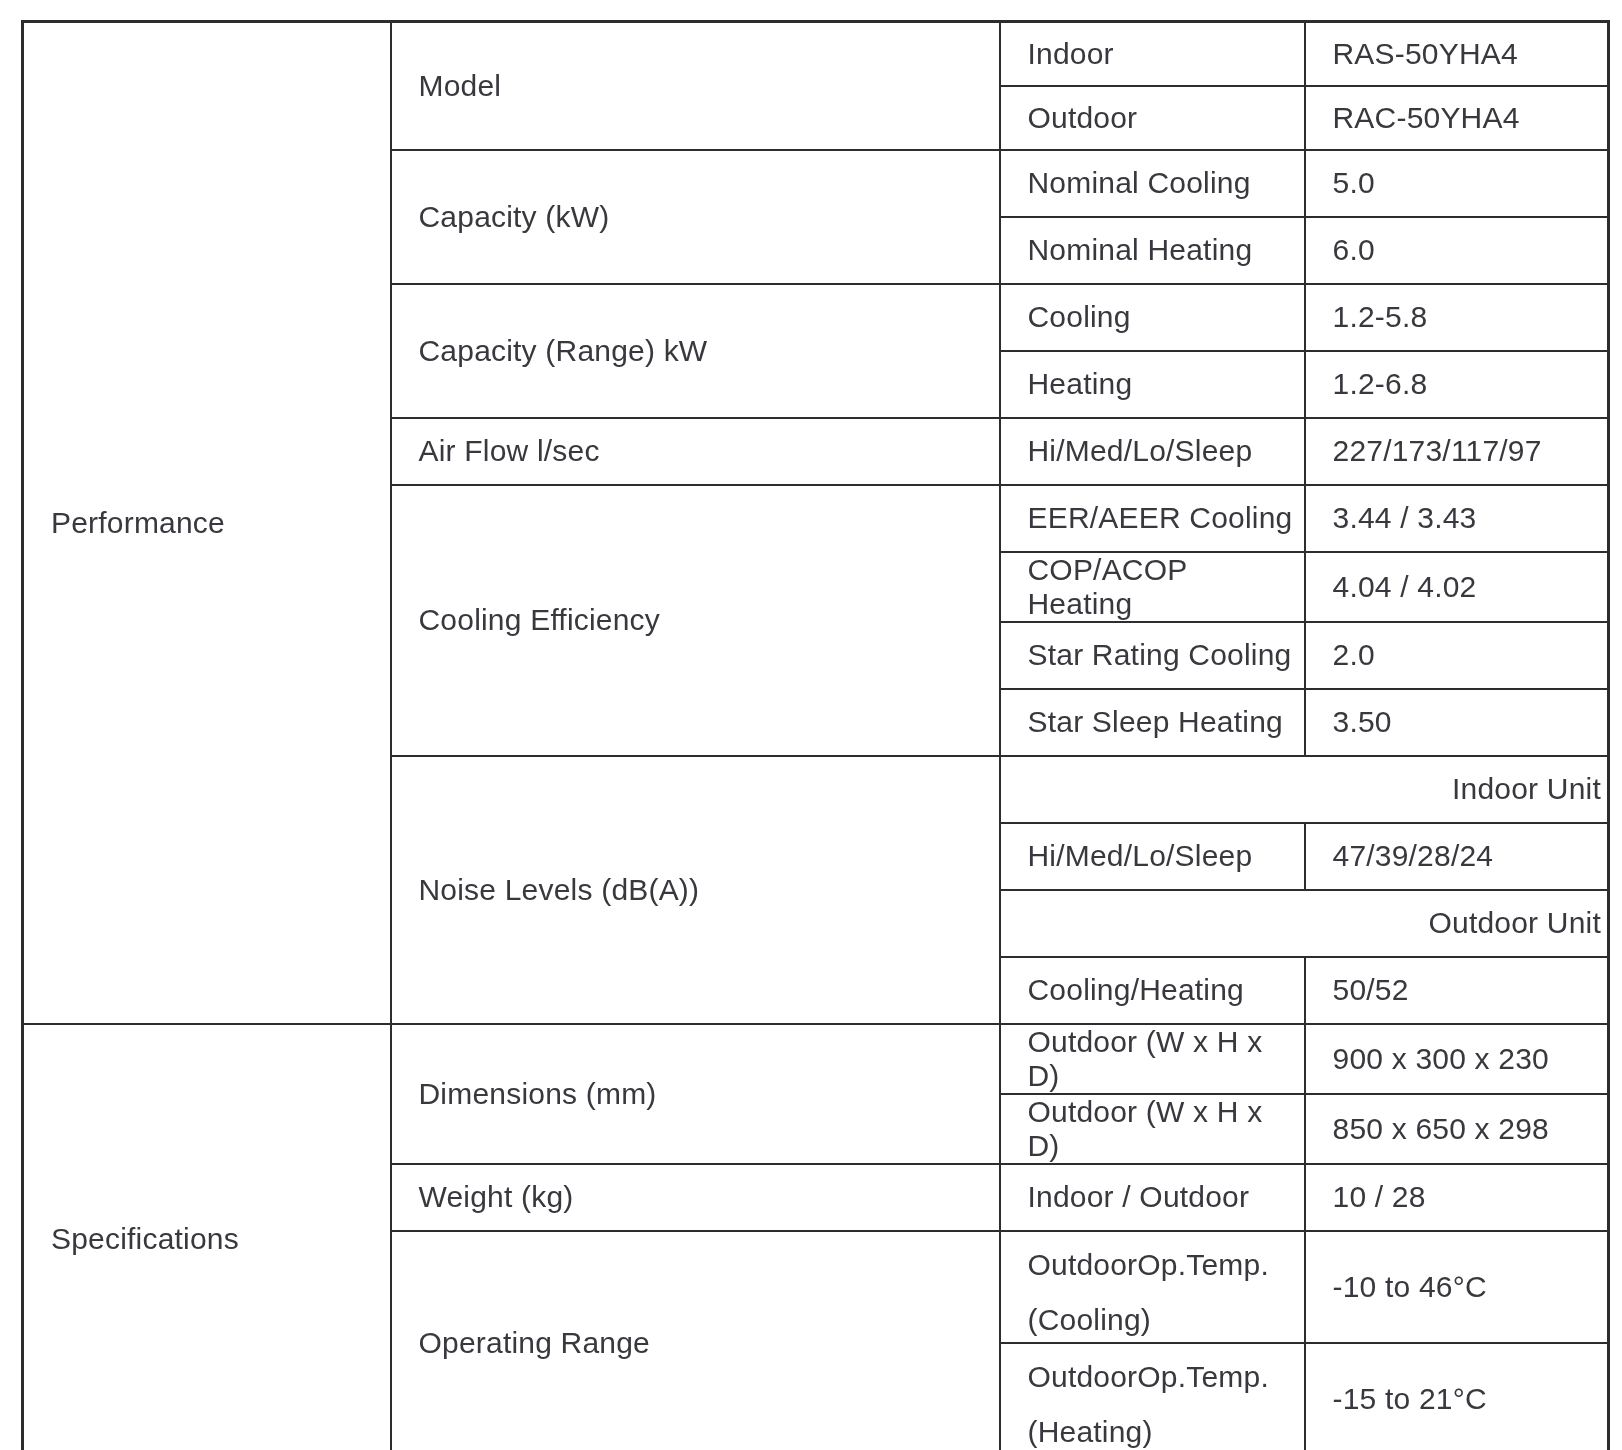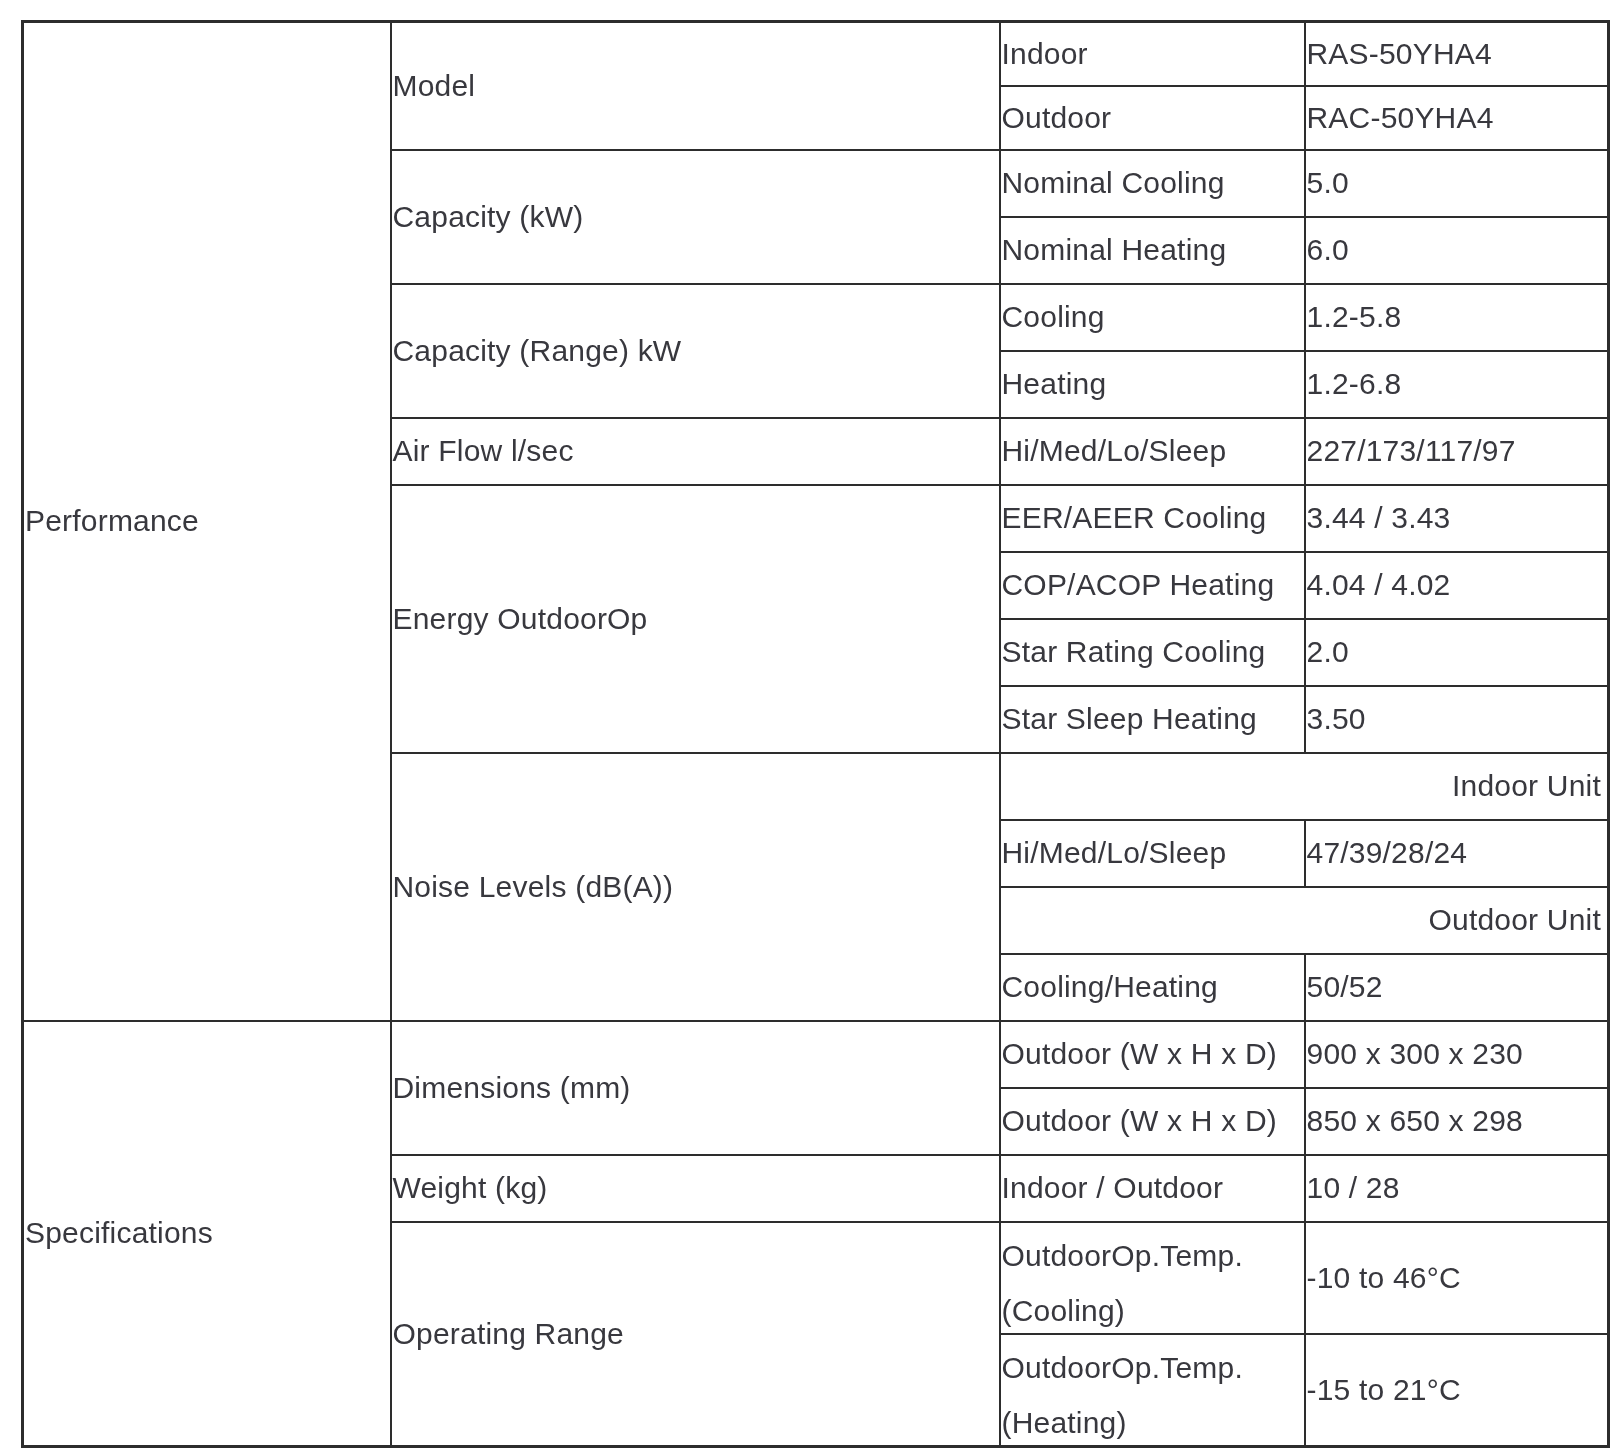--- a/index.html
+++ b/index.html
@@ -22,21 +22,21 @@
     border-collapse: collapse;
     table-layout: fixed;
     width: 1586px;
     border: 3px solid #2d2d2d;
   }
   table.spec-table td {
     border: 2px solid #2d2d2d;
     font-size: 30px;
     color: #38383e;
     vertical-align: middle;
-    padding: 0 6px 0 1px;
+    padding: 0 6px 0 27px;
     overflow: hidden;
     letter-spacing: 0.2px;
   }
   td.section-cell {
     padding-left: 30px;
   }
   td.span-header-cell {
     text-align: right;
     padding-left: 0;
   }
@@ -94,21 +94,21 @@
         <td>1.2-6.8</td>
       </tr>
 
       <tr class="rh-b">
         <td>Air Flow l/sec</td>
         <td>Hi/Med/Lo/Sleep</td>
         <td>227/173/117/97</td>
       </tr>
 
       <tr class="rh-b">
-        <td rowspan="4">Energy OutdoorOp</td>
+        <td rowspan="4">Cooling Efficiency</td>
         <td>EER/AEER Cooling</td>
         <td>3.44 / 3.43</td>
       </tr>
       <tr class="rh-b">
         <td>COP/ACOP Heating</td>
         <td>4.04 / 4.02</td>
       </tr>
       <tr class="rh-b">
         <td>Star Rating Cooling</td>
         <td>2.0</td>

